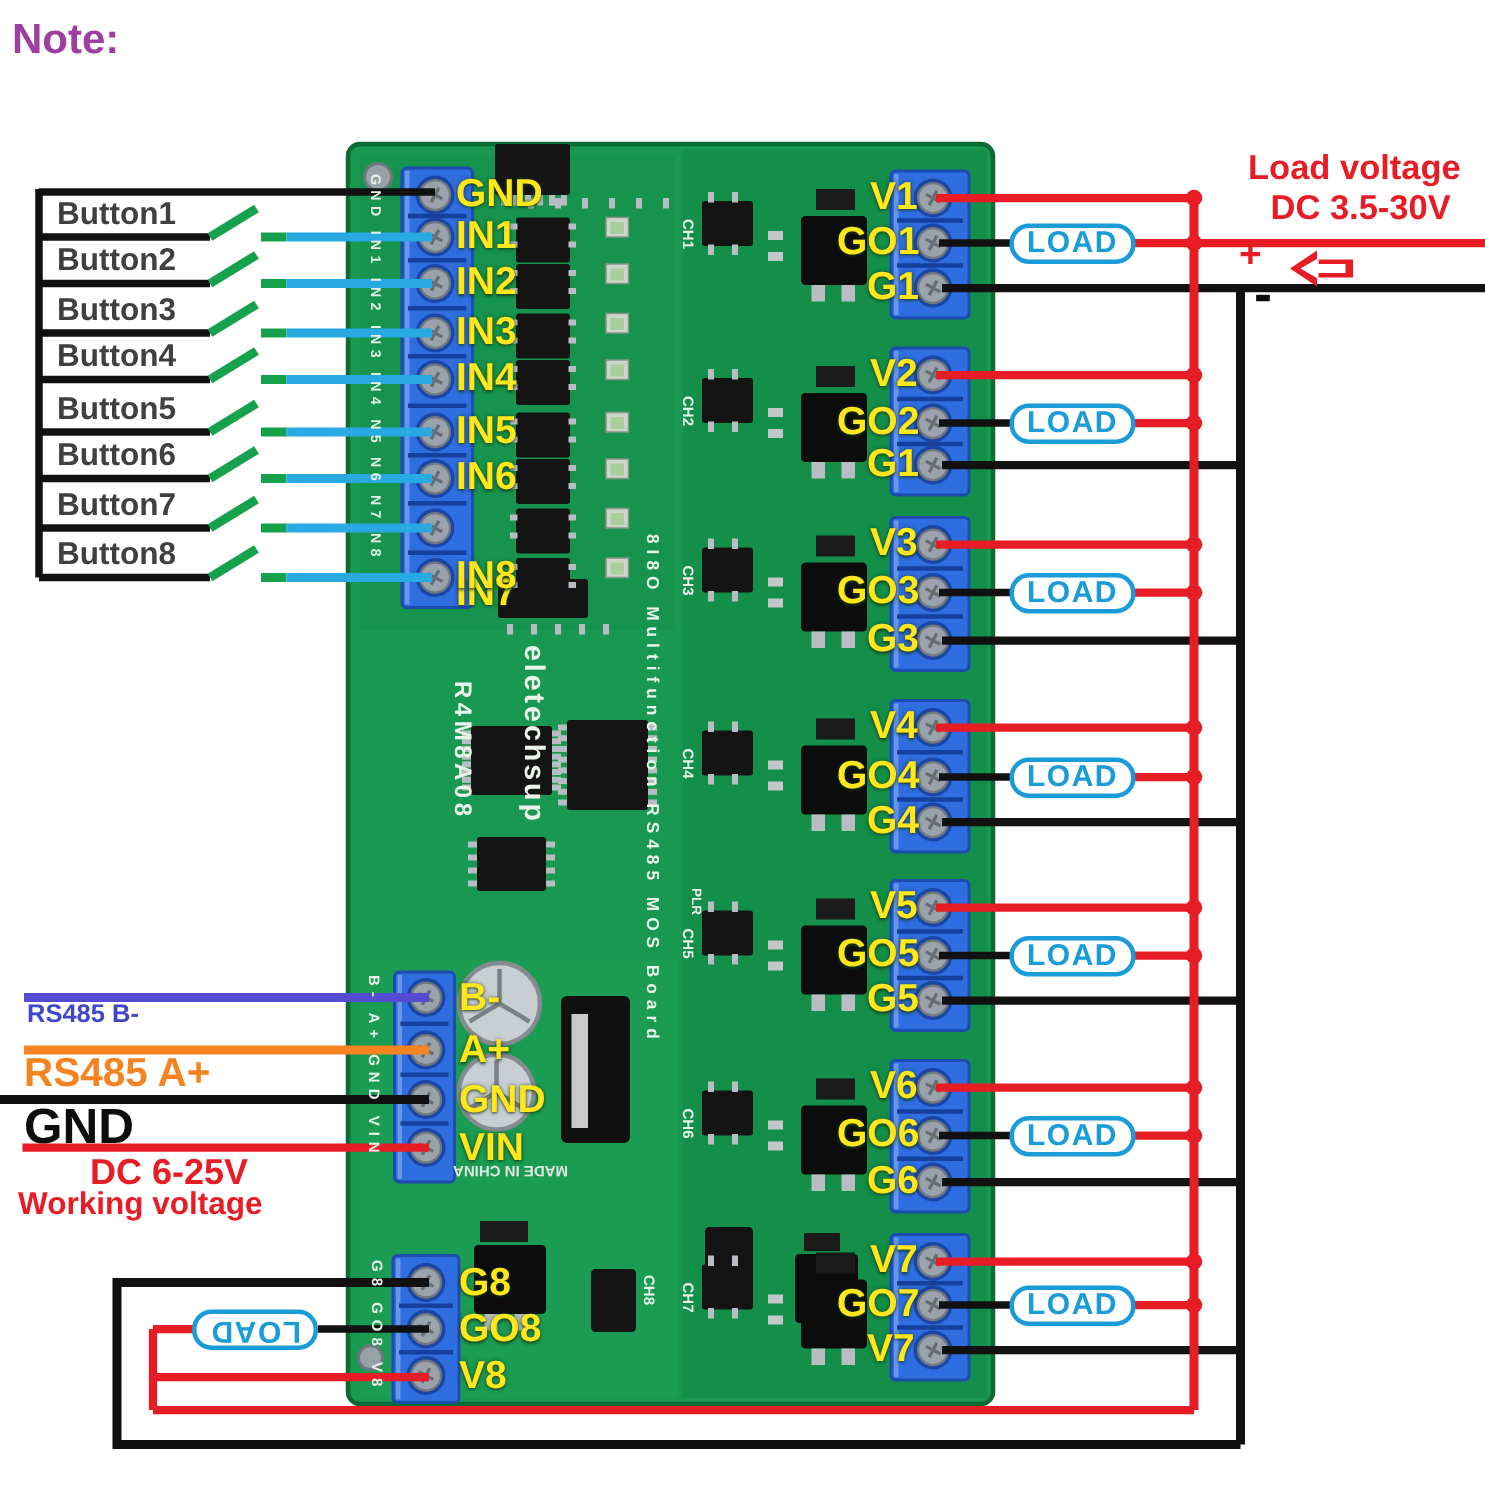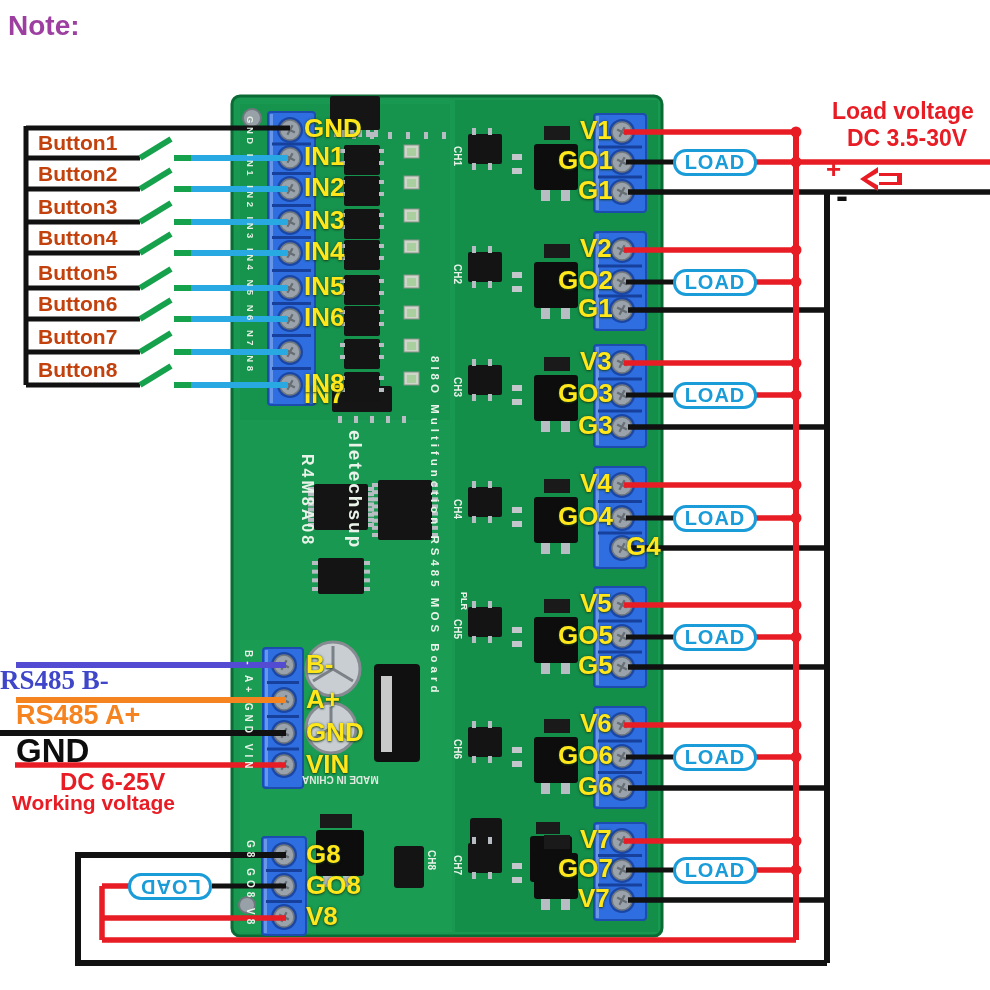--- a/index.html
+++ b/index.html
@@ -1,21 +1,21 @@
 <!DOCTYPE html>
 <html><head>
 <meta charset="utf-8">
 <style>
   html,body{margin:0;padding:0;background:#ffffff;}
   #stage{position:relative;width:990px;height:990px;background:#ffffff;overflow:hidden;
          font-family:"Liberation Sans",sans-serif;padding-left:28px;}
   #art{position:absolute;left:0;top:0;width:990px;height:990px;}
   .lbl{position:absolute;font-weight:bold;white-space:nowrap;line-height:1;}
   .yellow{font-size:26px;color:#ffe71c;text-shadow:0 1px 2px rgba(25,60,25,.85),0 0 3px rgba(25,60,25,.5);}
-  .btn{font-size:21px;color:#c2410c;}
+  .btn{font-size:21px;color:#404040;}
   .purple{color:#9c3fa0;}
   .note-title{font-size:28px;}
   .note-body{font-size:24px;}
   .red{color:#e81c24;}
   .blue{color:#3f46c9;}
   .orange{color:#f5831f;}
   .black{color:#0d0d0d;}
   .loadbox{position:absolute;width:84px;height:27px;background:#ffffff;border:3px solid #1a9cd8;
            border-radius:13px;color:#1a9cd8;font-weight:bold;font-size:20px;text-align:center;
            line-height:21px;box-sizing:border-box;letter-spacing:1px;}
@@ -523,21 +523,21 @@
     </g>
   </svg>
 
   <div class="lbl purple note-title" style="left:8px;top:12px;">Note:</div>
 
   <div class="lbl red" style="left:832px;top:100px;font-size:23px;">Load voltage</div>
   <div class="lbl red" style="left:847px;top:127px;font-size:23px;">DC 3.5-30V</div>
   <div class="lbl red" style="left:826px;top:156px;font-size:26px;">+</div>
   <div class="lbl black" style="left:836px;top:178px;font-size:36px;">-</div>
 
-  <div class="lbl blue" style="left:0;top:667px;font-size:27px;font-family:Liberation Serif, serif;">RS485 B-</div>
+  <div class="lbl blue" style="left:18px;top:667px;font-size:17px;">RS485 B-</div>
   <div class="lbl orange" style="left:16px;top:702px;font-size:27px;">RS485 A+</div>
   <div class="lbl black" style="left:16px;top:734px;font-size:33px;">GND</div>
   <div class="lbl red" style="left:16px;top:770px;font-size:24px;margin-left:44px;">DC 6-25V</div>
   <div class="lbl red" style="left:12px;top:792px;font-size:21px;">Working voltage</div>
 
   <div class="loadbox" style="left:128px;top:873px;">
     <span class="flip">LOAD</span>
   </div>
 
   <div class="vtext" style="left:346px;top:430px;font-size:19px;letter-spacing:2px;">eletechsup</div>
@@ -578,21 +578,21 @@
     <div class="lbl yellow" style="left: 578px; top: 295px;">G1</div>
     <div class="loadbox" style="left: 673px; top: 269px;">LOAD</div>
     <div class="vtext" style="left: 452px; top: 264px; font-size: 10px;">CH2</div>
     <div class="lbl yellow" style="left: 580px; top: 348px;">V3</div>
     <div class="lbl yellow" style="left: 558px; top: 380px;">GO3</div>
     <div class="lbl yellow" style="left: 578px; top: 412px;">G3</div>
     <div class="loadbox" style="left: 673px; top: 382px;">LOAD</div>
     <div class="vtext" style="left: 452px; top: 377px; font-size: 10px;">CH3</div>
     <div class="lbl yellow" style="left: 580px; top: 470px;">V4</div>
     <div class="lbl yellow" style="left: 558px; top: 503px;">GO4</div>
-    <div class="lbl yellow" style="left: 578px; top: 533px; margin-left: 48px;">G4</div>
+    <div class="lbl yellow" style="left: 578px; top: 533px;">G4</div>
     <div class="loadbox" style="left: 673px; top: 505px;">LOAD</div>
     <div class="vtext" style="left: 452px; top: 499px; font-size: 10px;">CH4</div>
     <div class="lbl yellow" style="left: 580px; top: 590px;">V5</div>
     <div class="lbl yellow" style="left: 558px; top: 622px;">GO5</div>
     <div class="lbl yellow" style="left: 578px; top: 652px;">G5</div>
     <div class="loadbox" style="left: 673px; top: 624px;">LOAD</div>
     <div class="vtext" style="left: 452px; top: 619px; font-size: 10px;">CH5</div>
     <div class="lbl yellow" style="left: 580px; top: 710px;">V6</div>
     <div class="lbl yellow" style="left: 558px; top: 742px;">GO6</div>
     <div class="lbl yellow" style="left: 578px; top: 773px;">G6</div>

